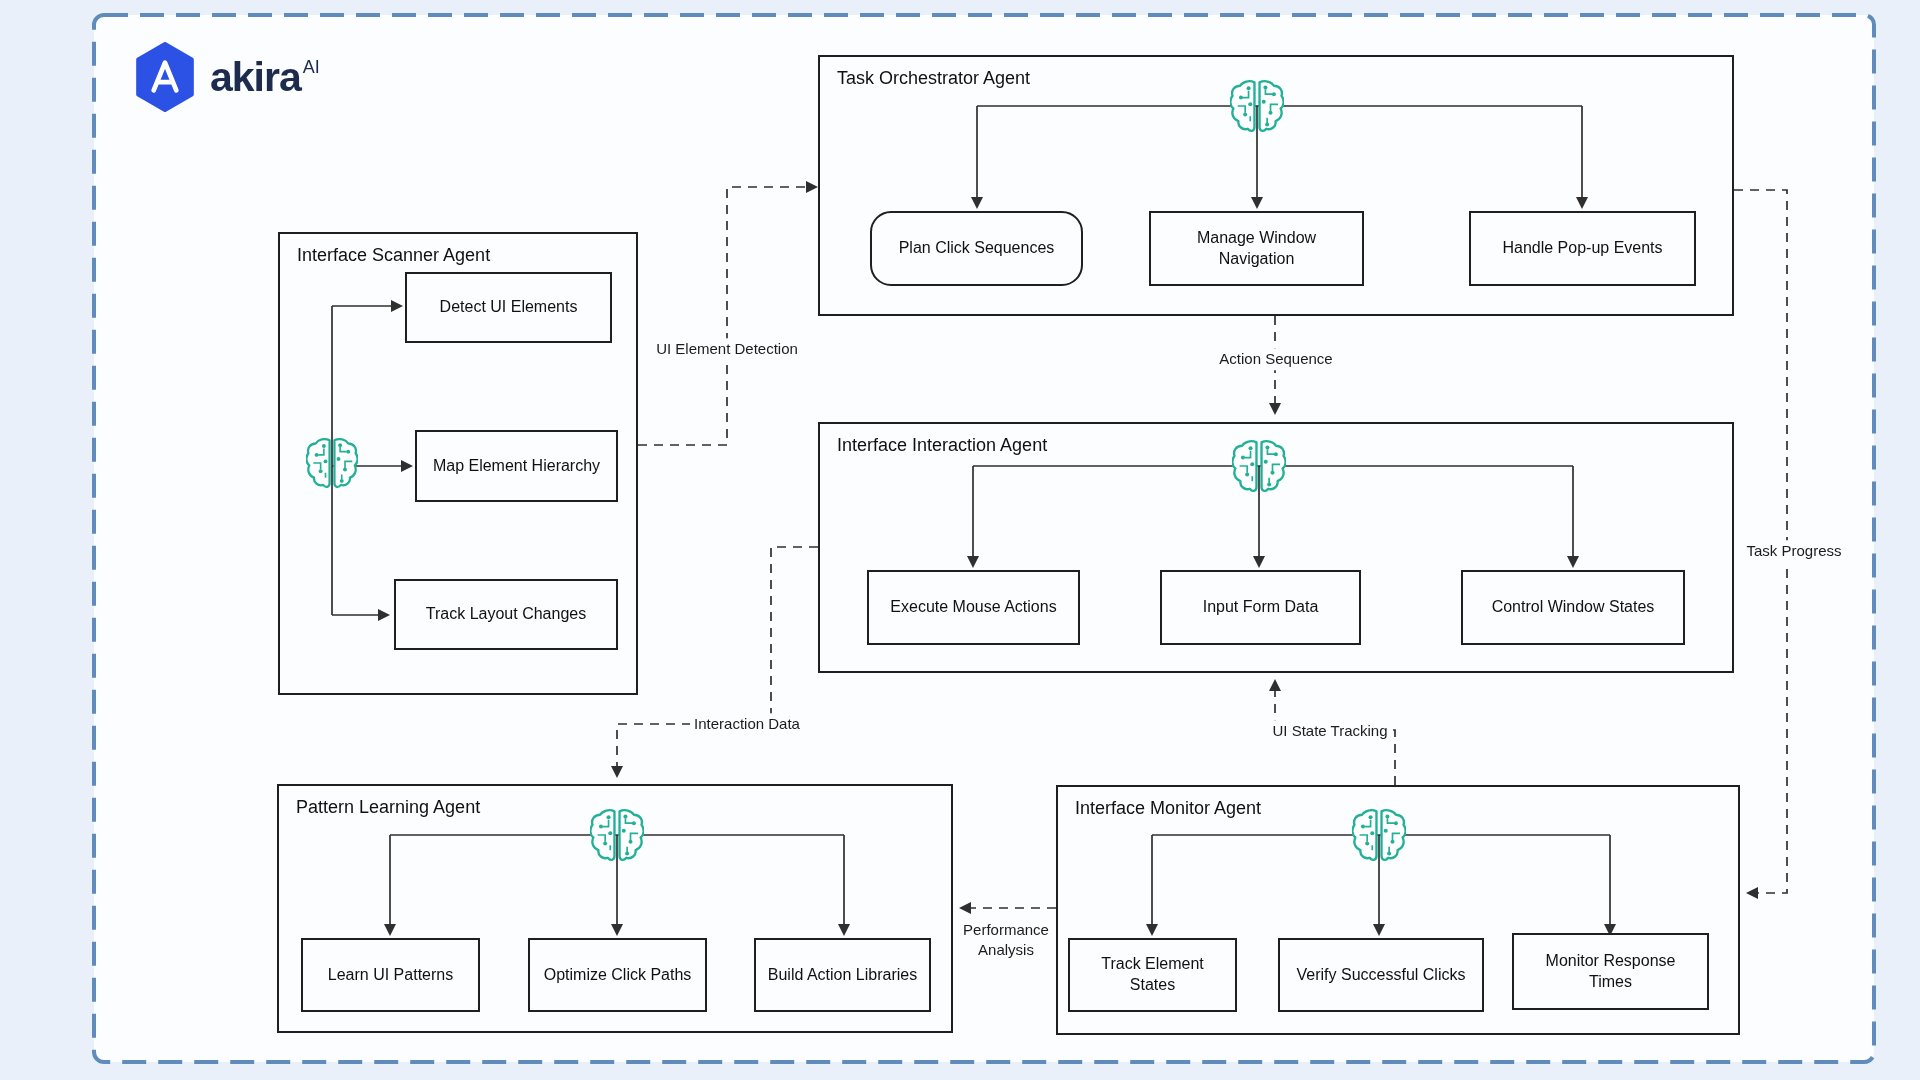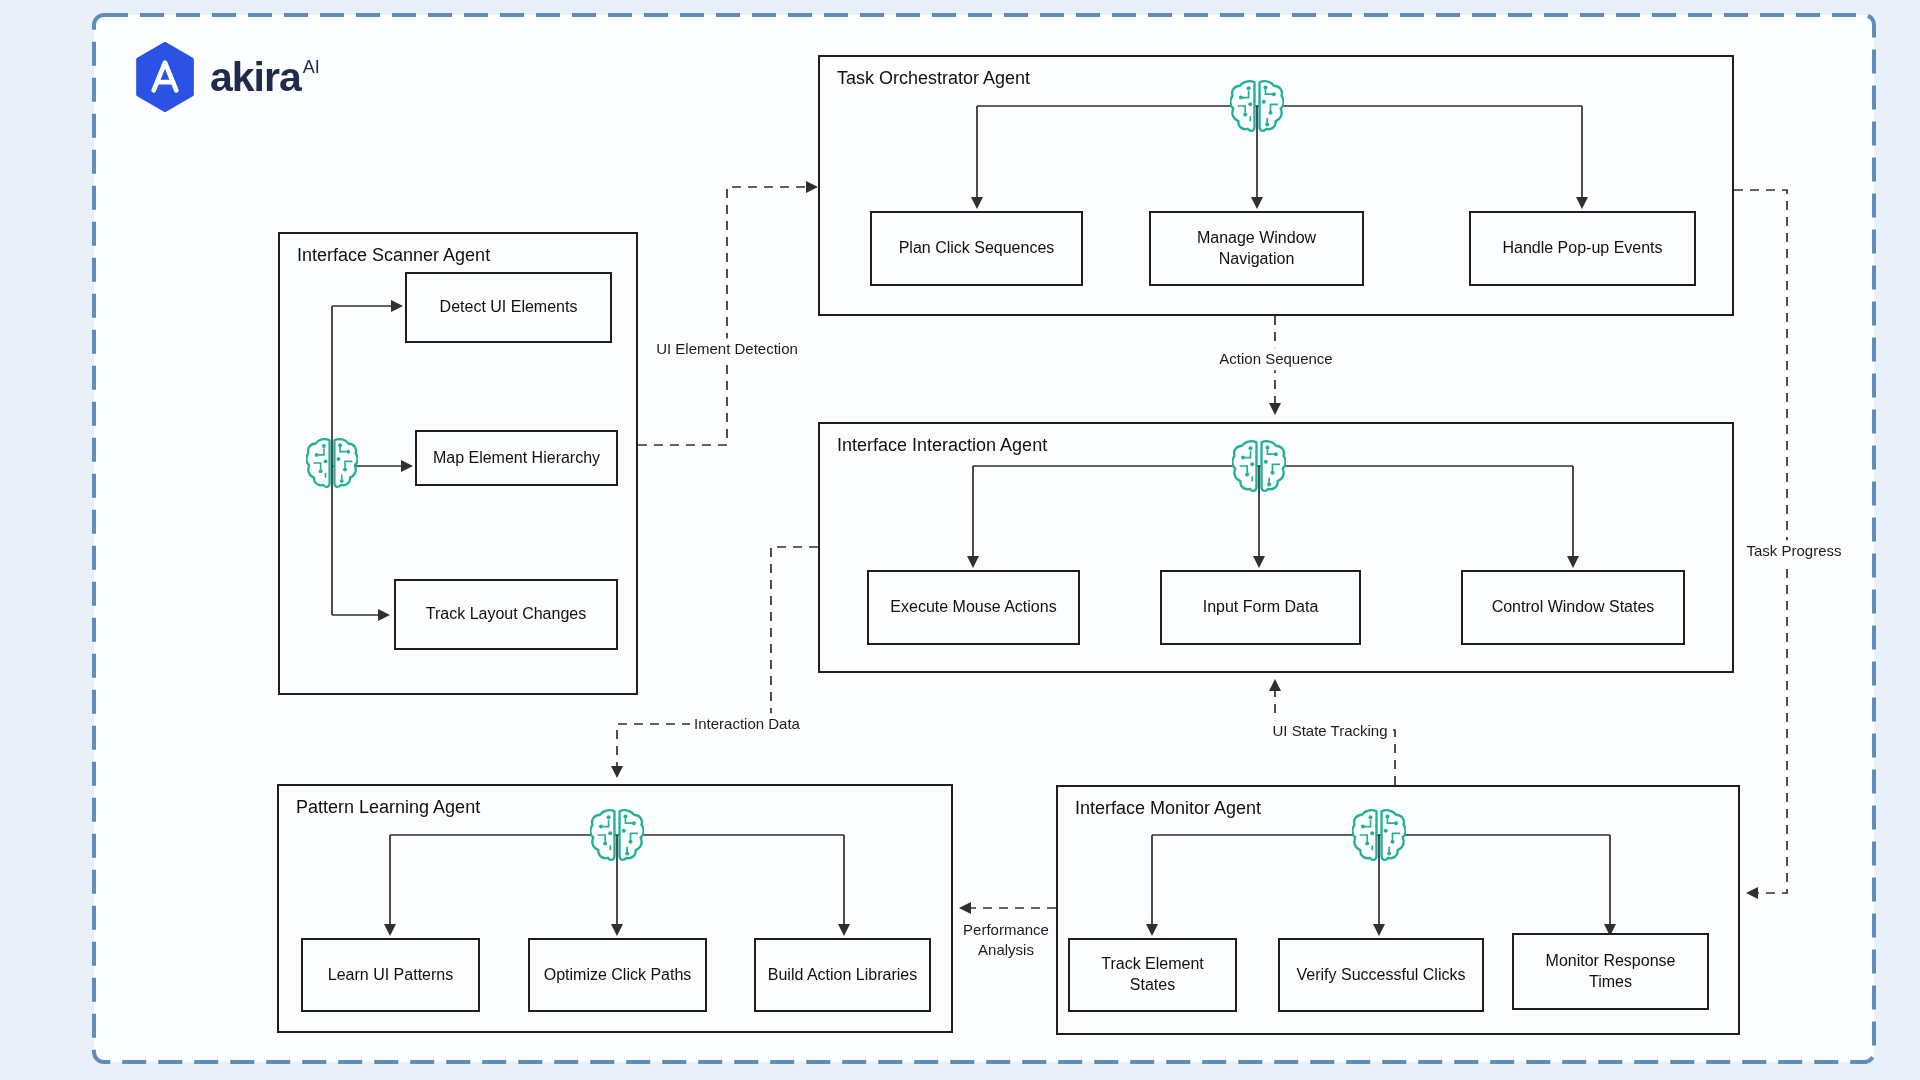--- a/index.html
+++ b/index.html
@@ -121,30 +121,30 @@
       <path d="M30,2 L56,17 V51 L30,66 L4,51 V17 Z" fill="#2b51e5" stroke="#2b51e5" stroke-width="4" stroke-linejoin="round"></path>
       <path d="M19,47 L30,20 L41,47 M24,39 H37" fill="none" stroke="#ffffff" stroke-width="4.6" stroke-linecap="round" stroke-linejoin="round"></path>
     </svg>
     <div class="logo-text"><span>akira</span><span class="logo-sup">AI</span></div>
   </div>
 
   <div class="agent-box" style="left:278px;top:212px;width:360px;height:463px;margin-top:20px;">
     <div class="agent-title">Interface Scanner Agent</div>
   </div>
   <div class="sub-box" style="left:405px;top:272px;width:207px;height:71px;">Detect UI Elements</div>
-  <div class="sub-box" style="left:415px;top:430px;width:203px;height:56px;">Map Element Hierarchy</div>
+  <div class="sub-box" style="left:415px;top:430px;width:203px;height:72px;">Map Element Hierarchy</div>
   <div class="sub-box" style="left:394px;top:579px;width:224px;height:71px;">Track Layout Changes</div>
   <svg class="brain" style="left:306px;top:434px;" width="52" height="58" viewBox="0 0 64 64">
       <use href="#brain-sym"></use>
     </svg>
 
   <div class="agent-box" style="left:818px;top:55px;width:916px;height:261px;">
     <div class="agent-title">Task Orchestrator Agent</div>
   </div>
-  <div class="sub-box" style="left:870px;top:211px;width:213px;height:75px;">Plan Click Sequences</div>
+  <div class="sub-box" style="left:870px;top:211px;width:213px;height:75px;border-radius:21px;">Plan Click Sequences</div>
   <div class="sub-box" style="left:1149px;top:211px;width:215px;height:75px;">Manage Window Navigation</div>
   <div class="sub-box" style="left:1469px;top:211px;width:227px;height:75px;">Handle Pop-up Events</div>
   <svg class="brain" style="left:1230px;top:77px;" width="54" height="58" viewBox="0 0 64 64">
       <use href="#brain-sym"></use>
     </svg>
 
   <div class="agent-box" style="left:818px;top:422px;width:916px;height:251px;">
     <div class="agent-title">Interface Interaction Agent</div>
   </div>
   <div class="sub-box" style="left:867px;top:570px;width:213px;height:75px;">Execute Mouse Actions</div>

